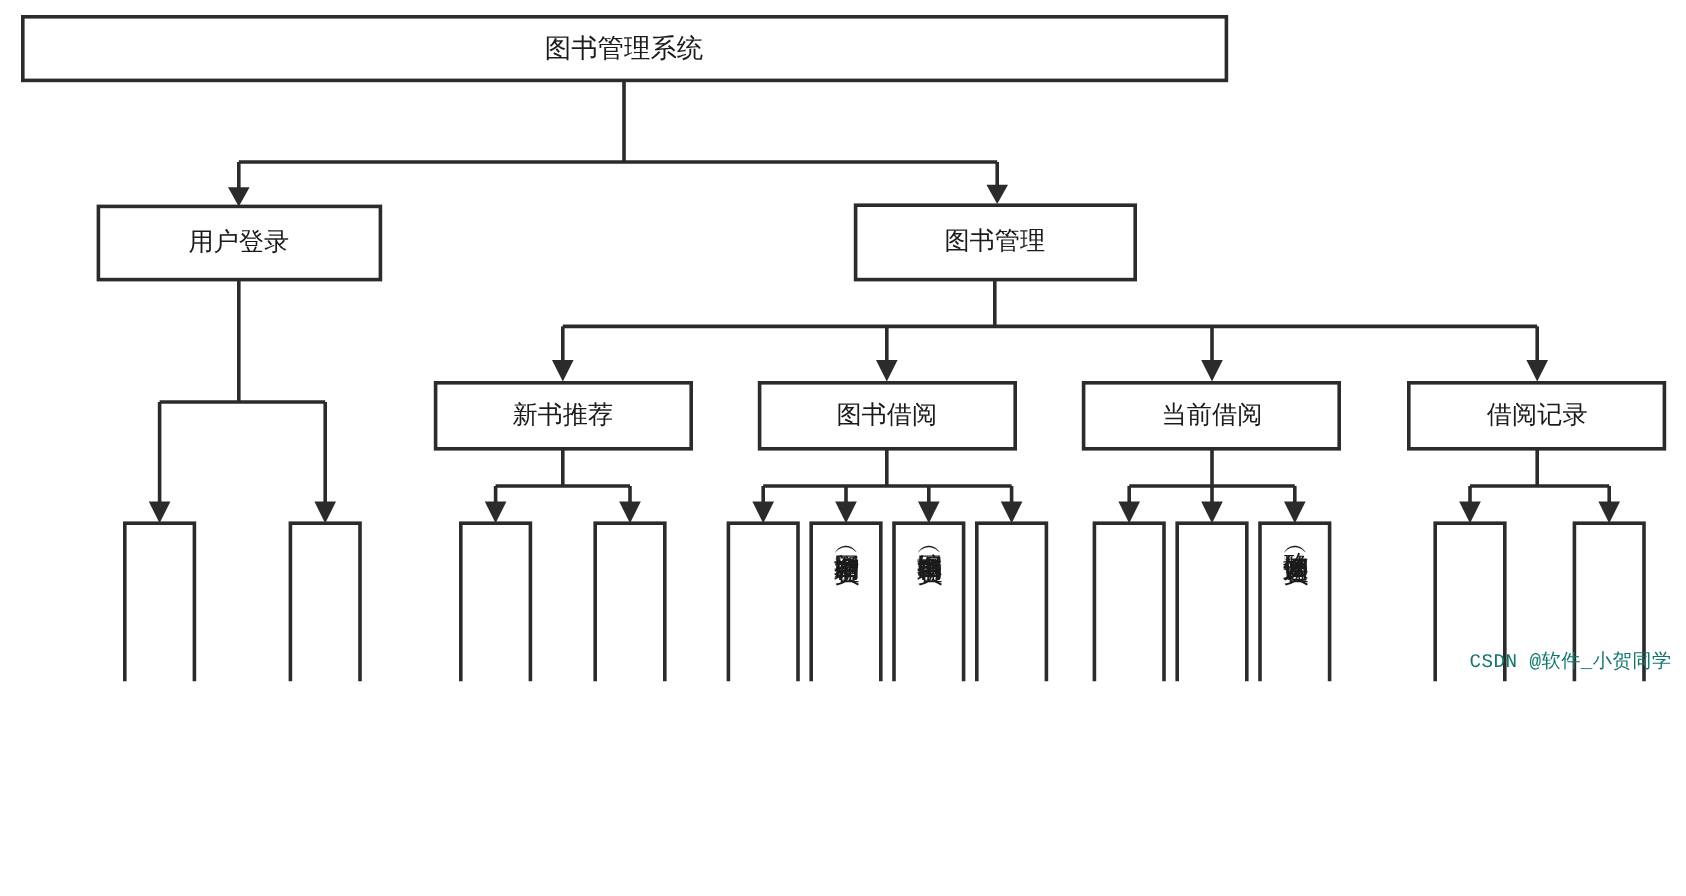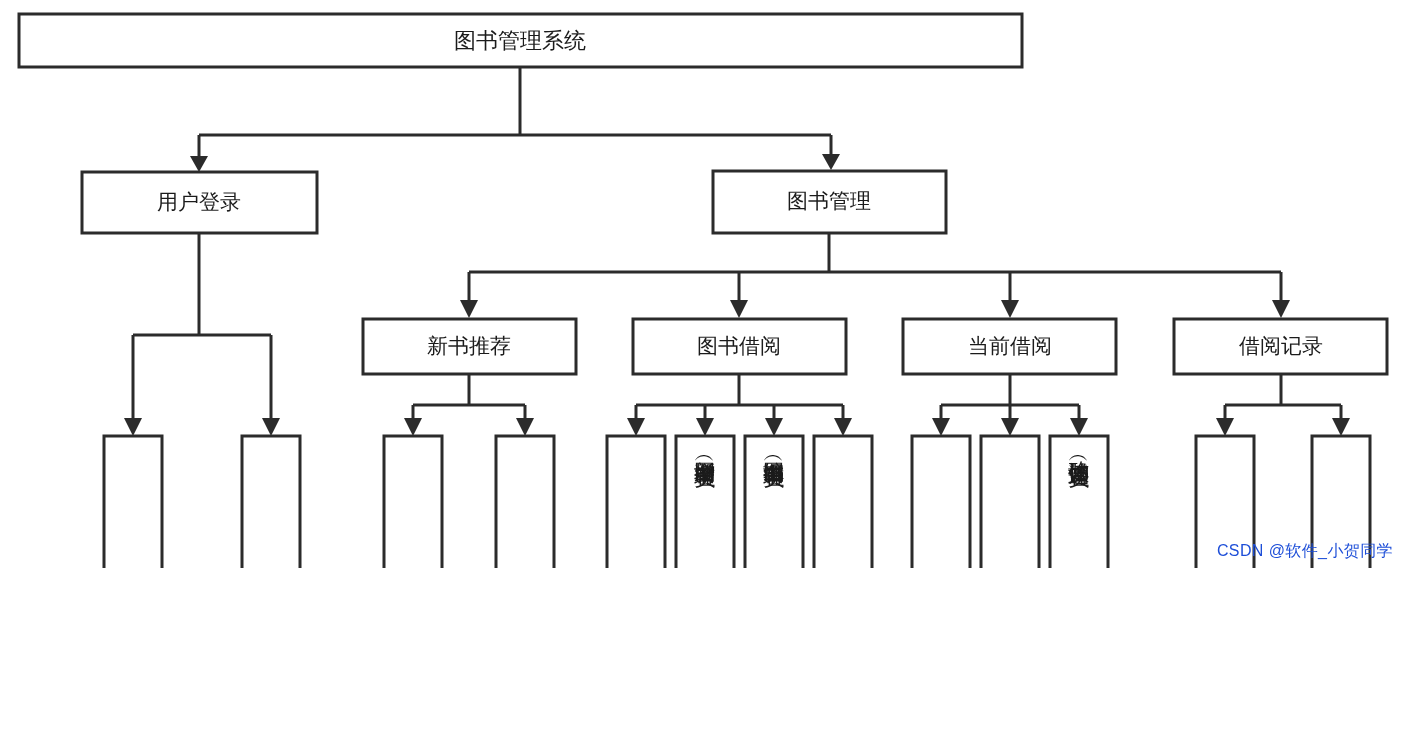--- a/index.html
+++ b/index.html
@@ -67,23 +67,23 @@
     font-size: 21px;
     line-height: 1.22;
     letter-spacing: 1px;
     color: #1b1b1b;
     white-space: nowrap;
   }
   .watermark {
     position: absolute;
     right: 12px;
     bottom: 6px;
-    font-family: Liberation Sans, sans-serif;
+    font-family: Liberation Mono, monospace;
     font-size: 16px;
-    color: #1d4ed8;
+    color: #0f766e;
     letter-spacing: 0.4px;
     white-space: nowrap;
   }
 </style>
 </head>
 <body>
 
 <div id="diagram-root">
 
   <svg class="flow-canvas" viewBox="0 0 1405 747">

